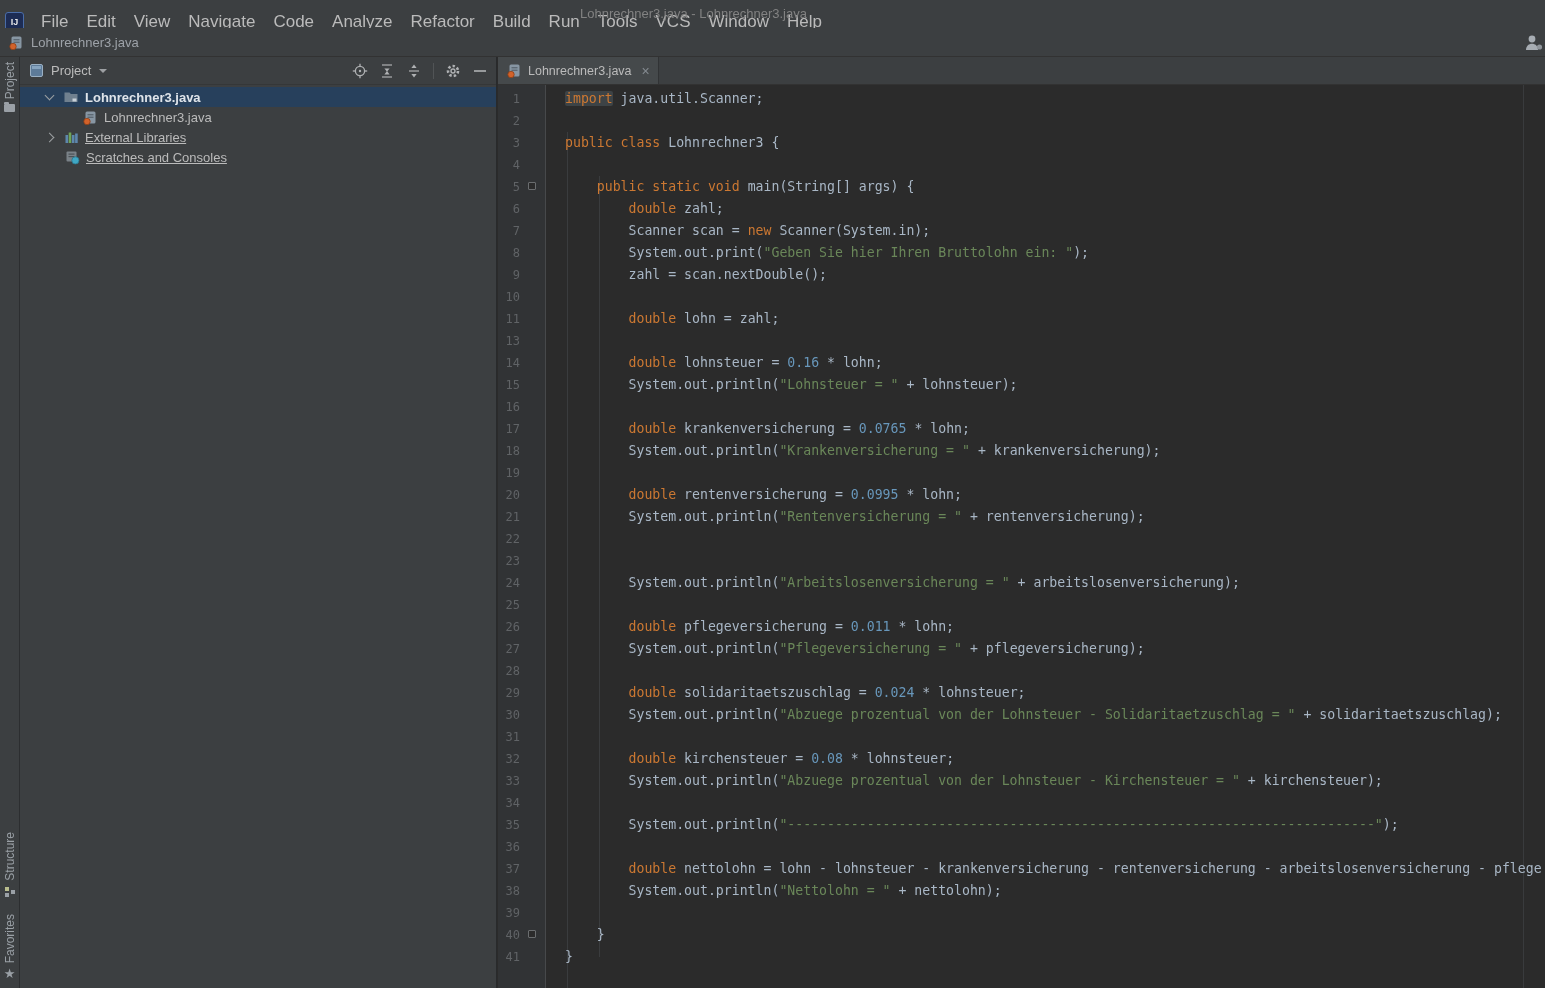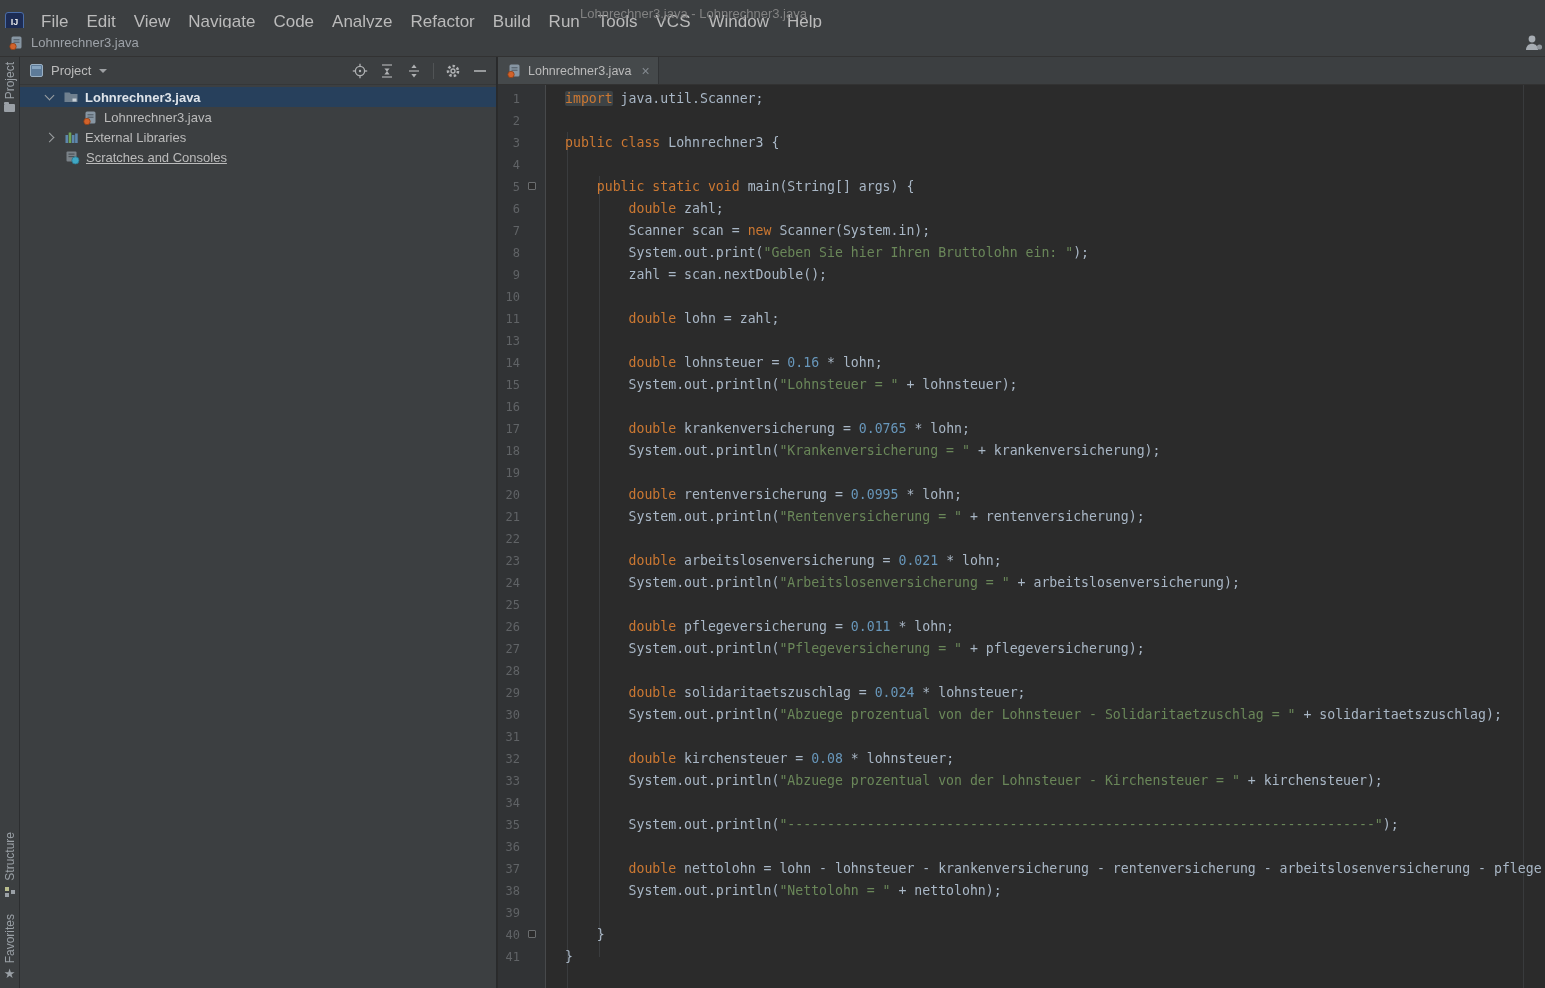--- a/index.html
+++ b/index.html
@@ -227,21 +227,21 @@
         <span class="tree-icon">
           <svg width="15" height="15" viewBox="0 0 15 15">
             <rect x="2.5" y="1.5" width="10" height="12" rx="1.5" fill="#8796a3"></rect>
             <rect x="4.5" y="4" width="6" height="1.4" fill="#5d6974"></rect>
             <rect x="4.5" y="6.6" width="6" height="1.4" fill="#5d6974"></rect>
             <circle cx="4" cy="11.5" r="3.2" fill="#d2622a" stroke="#8a3f18" stroke-width="0.8"></circle>
           </svg>
         </span>
         <span class="tree-label">Lohnrechner3.java</span>
       </div>
-      <div class="tree-row" style="padding-left:26px;">
+      <div class="tree-row" style="padding-left:26px;text-decoration:underline;">
         <span class="chev right"></span>
         <span class="tree-icon" style="margin-left:10px;">
           <svg width="15" height="15" viewBox="0 0 15 15">
             <rect x="1.5" y="5" width="2.6" height="8" fill="#5d87ad"></rect>
             <rect x="4.7" y="2.5" width="2.6" height="10.5" fill="#6fa457"></rect>
             <rect x="7.9" y="5" width="2.6" height="8" fill="#5d87ad"></rect>
             <rect x="11.1" y="3.5" width="2.6" height="9.5" fill="#5d87ad"></rect>
           </svg>
         </span>
         <span class="tree-label">External Libraries</span>
@@ -384,21 +384,20 @@
             <span class="code"><span class="c-p">        System.out.println(</span><span class="c-s">"Rentenversicherung = "</span><span class="c-p"> + rentenversicherung);</span></span>
           </div>
           <div class="code-line">
             <span class="ln">22</span>
             <span class="fold-col"></span>
             <span class="code"></span>
           </div>
           <div class="code-line">
             <span class="ln">23</span>
             <span class="fold-col"></span>
-            <span class="code"><span class="c-p">        </span><span class="c-k">double</span><span class="c-p"> arbeitslosenversicherung = </span><span class="c-n">0.021</span><span class="c-p"> * lohn;</span></span>
           </div>
           <div class="code-line">
             <span class="ln">24</span>
             <span class="fold-col"></span>
             <span class="code"><span class="c-p">        System.out.println(</span><span class="c-s">"Arbeitslosenversicherung = "</span><span class="c-p"> + arbeitslosenversicherung);</span></span>
           </div>
           <div class="code-line">
             <span class="ln">25</span>
             <span class="fold-col"></span>
             <span class="code"></span>

